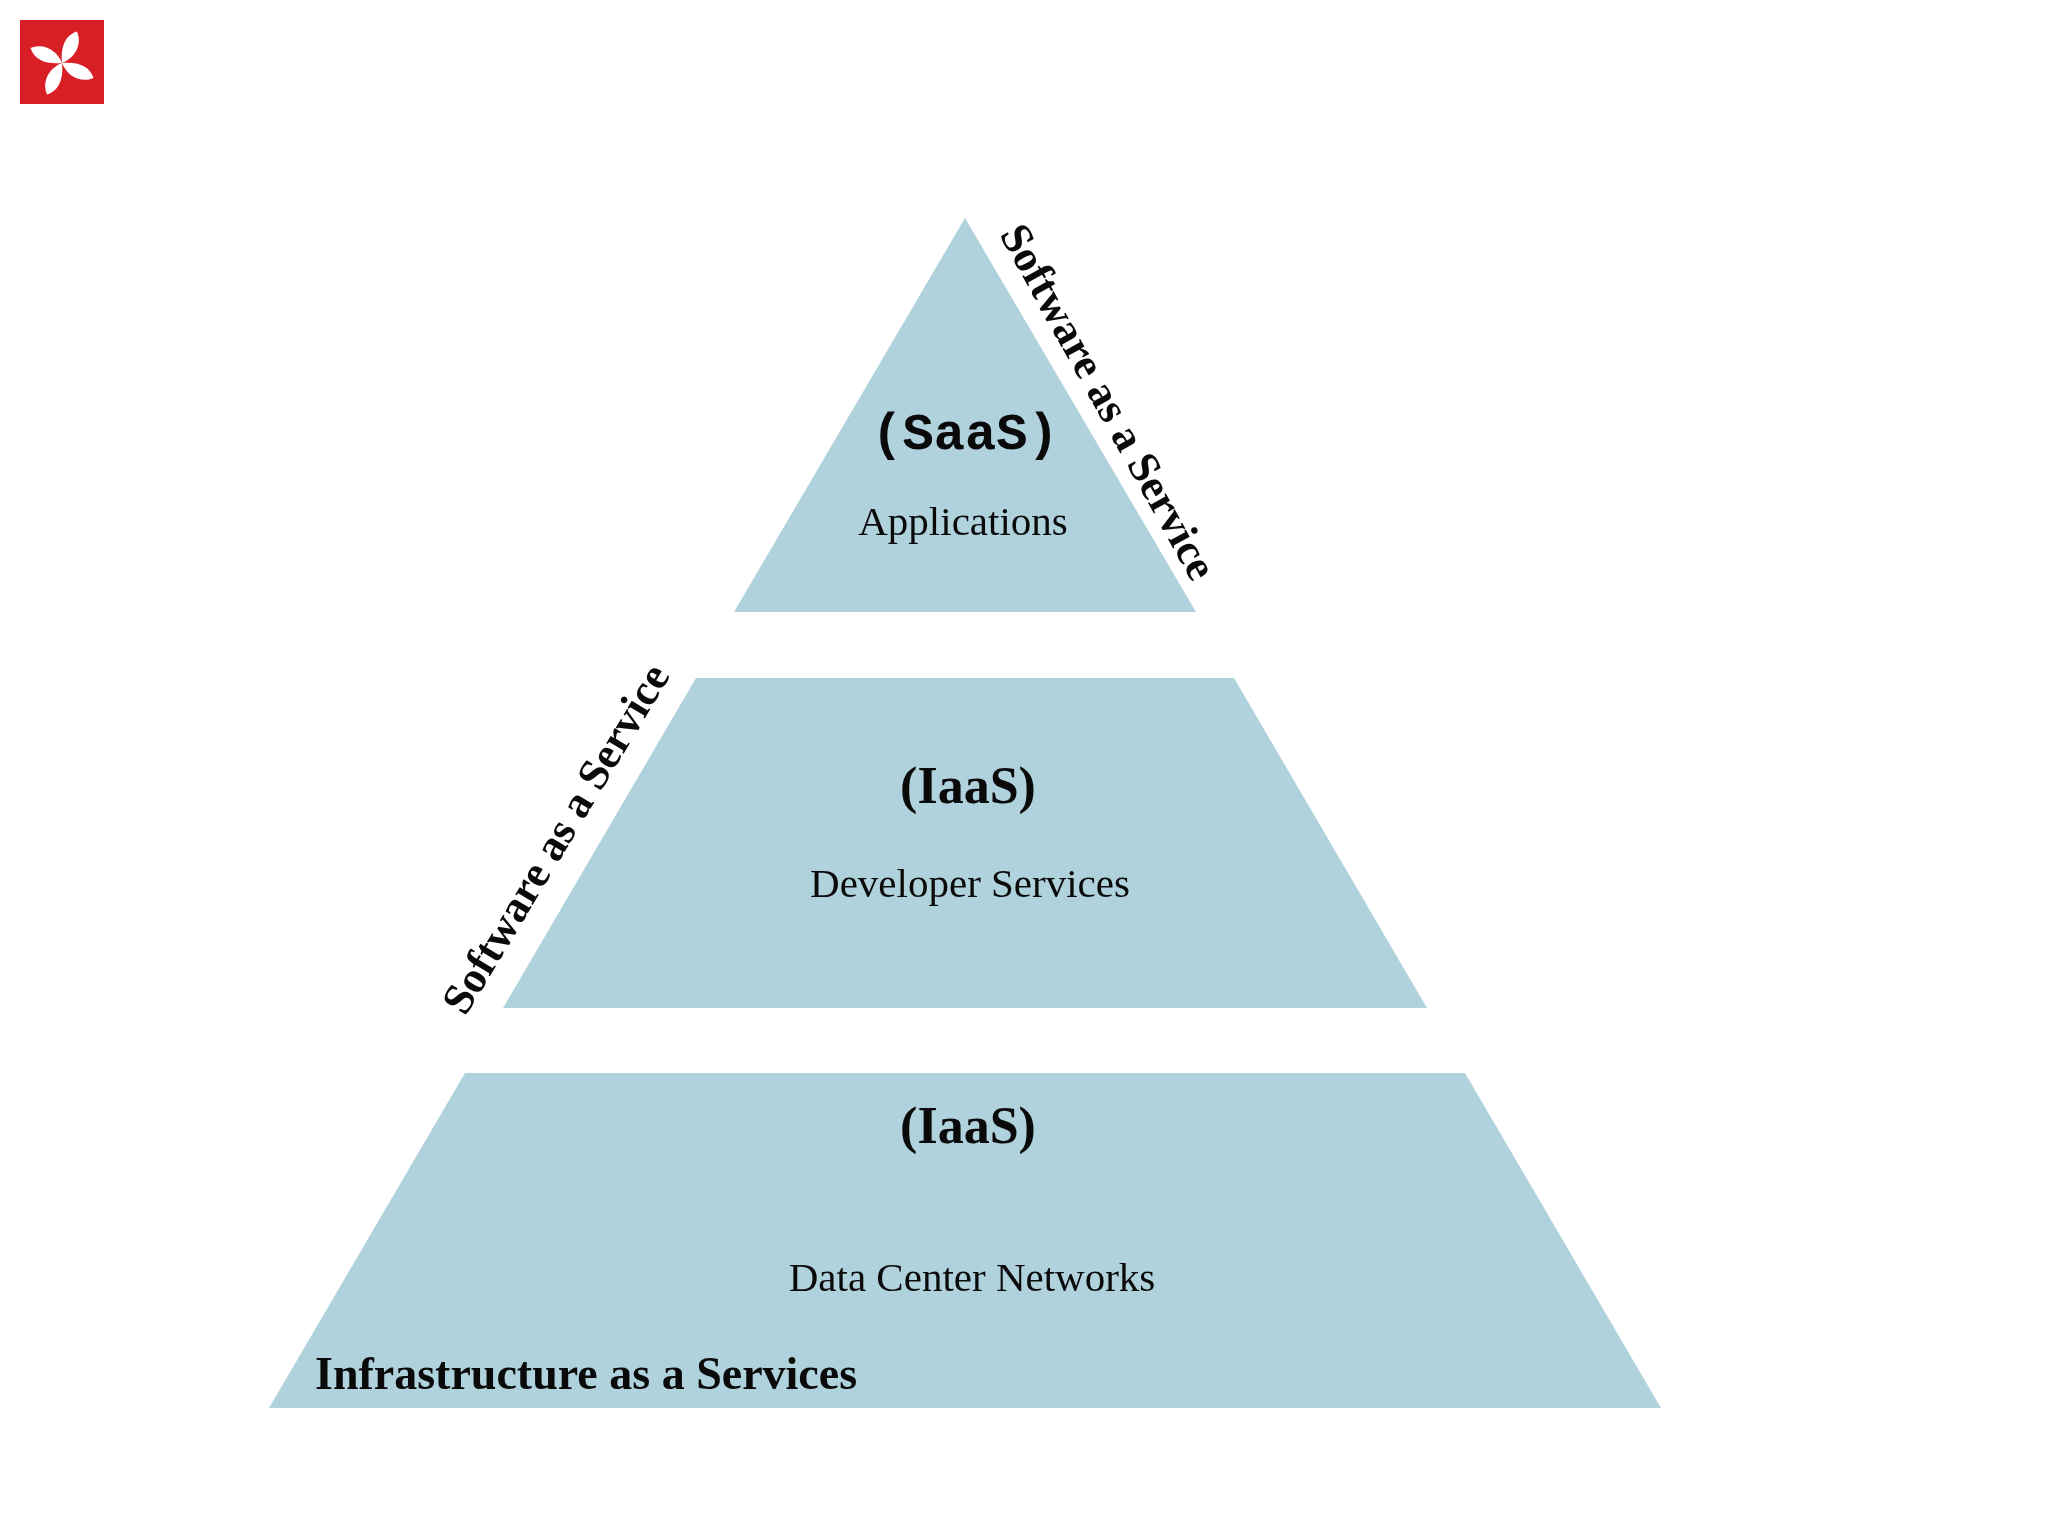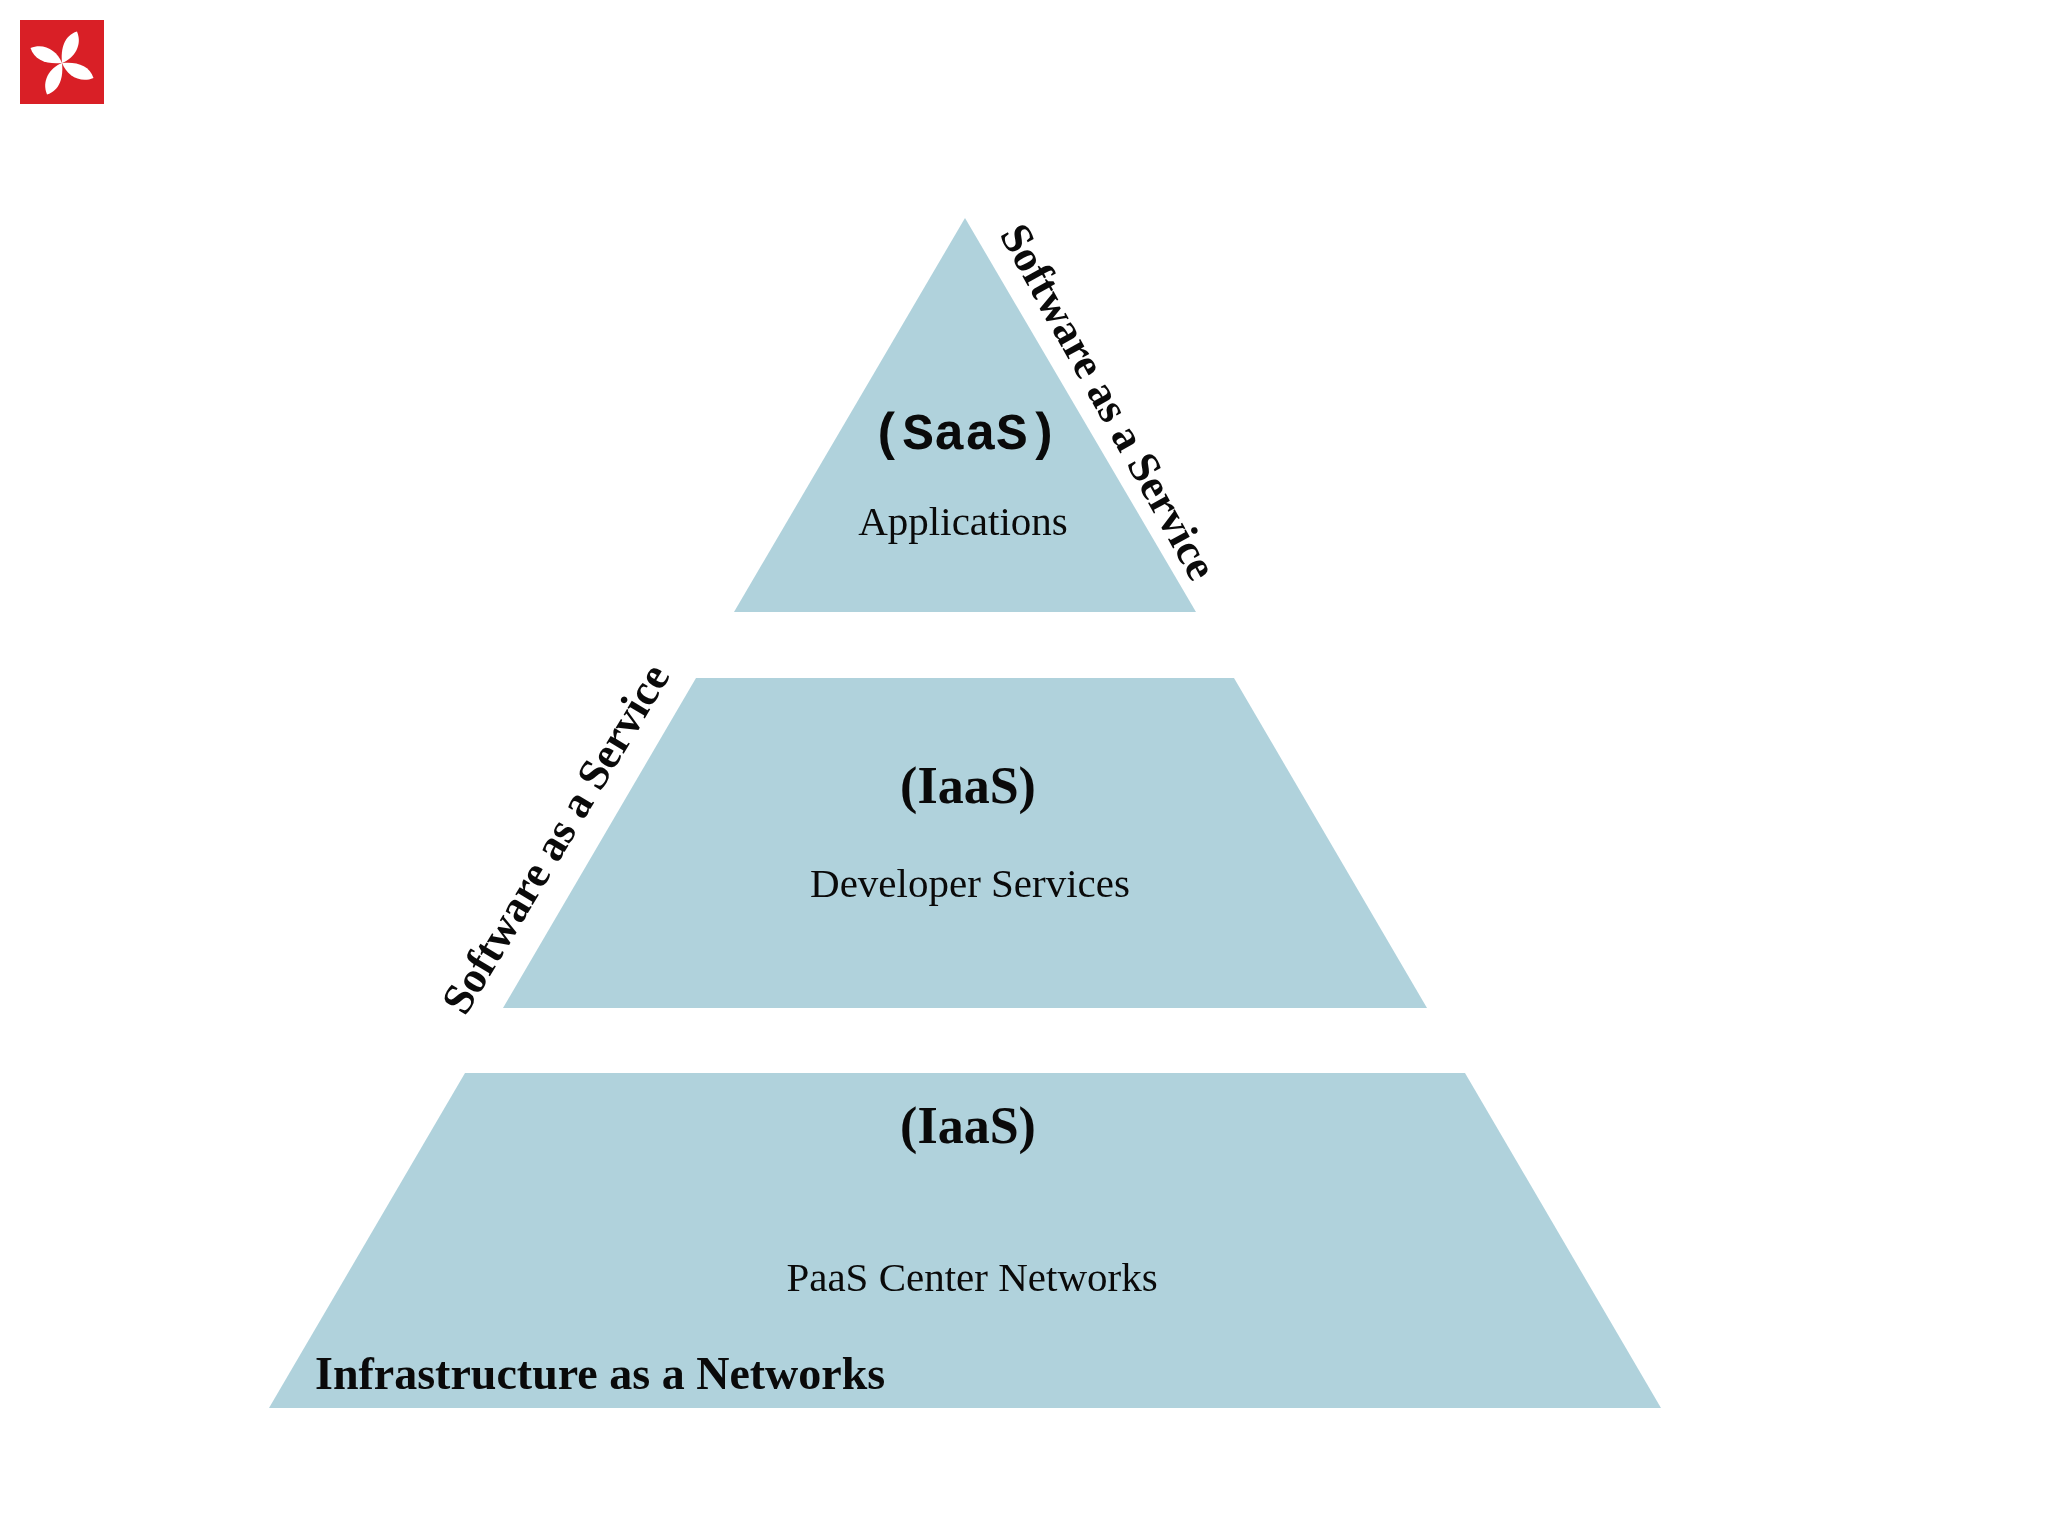--- a/index.html
+++ b/index.html
@@ -86,16 +86,16 @@
 
   <div class="label abbr" style="left:965px; top:436px;font-family:Liberation Mono, monospace;">(SaaS)</div>
   <div class="label name" style="left:963px; top:521px;">Applications</div>
   <div class="edge-rot right">Software as a Service</div>
 
   <div class="label abbr" style="left:968px; top:786px;">(IaaS)</div>
   <div class="label name" style="left:970px; top:883px;">Developer Services</div>
   <div class="edge-rot left">Software as a Service</div>
 
   <div class="label abbr" style="left:968px; top:1126px;text-align:center;">(IaaS)</div>
-  <div class="label name" style="left:972px; top:1277px;">PaaS Center Networks</div>
-  <div class="edge-bottom">Infrastructure as a Networks</div>
+  <div class="label name" style="left:972px; top:1277px;">Data Center Networks</div>
+  <div class="edge-bottom">Infrastructure as a Services</div>
 
 </div>
 
 </body></html>

